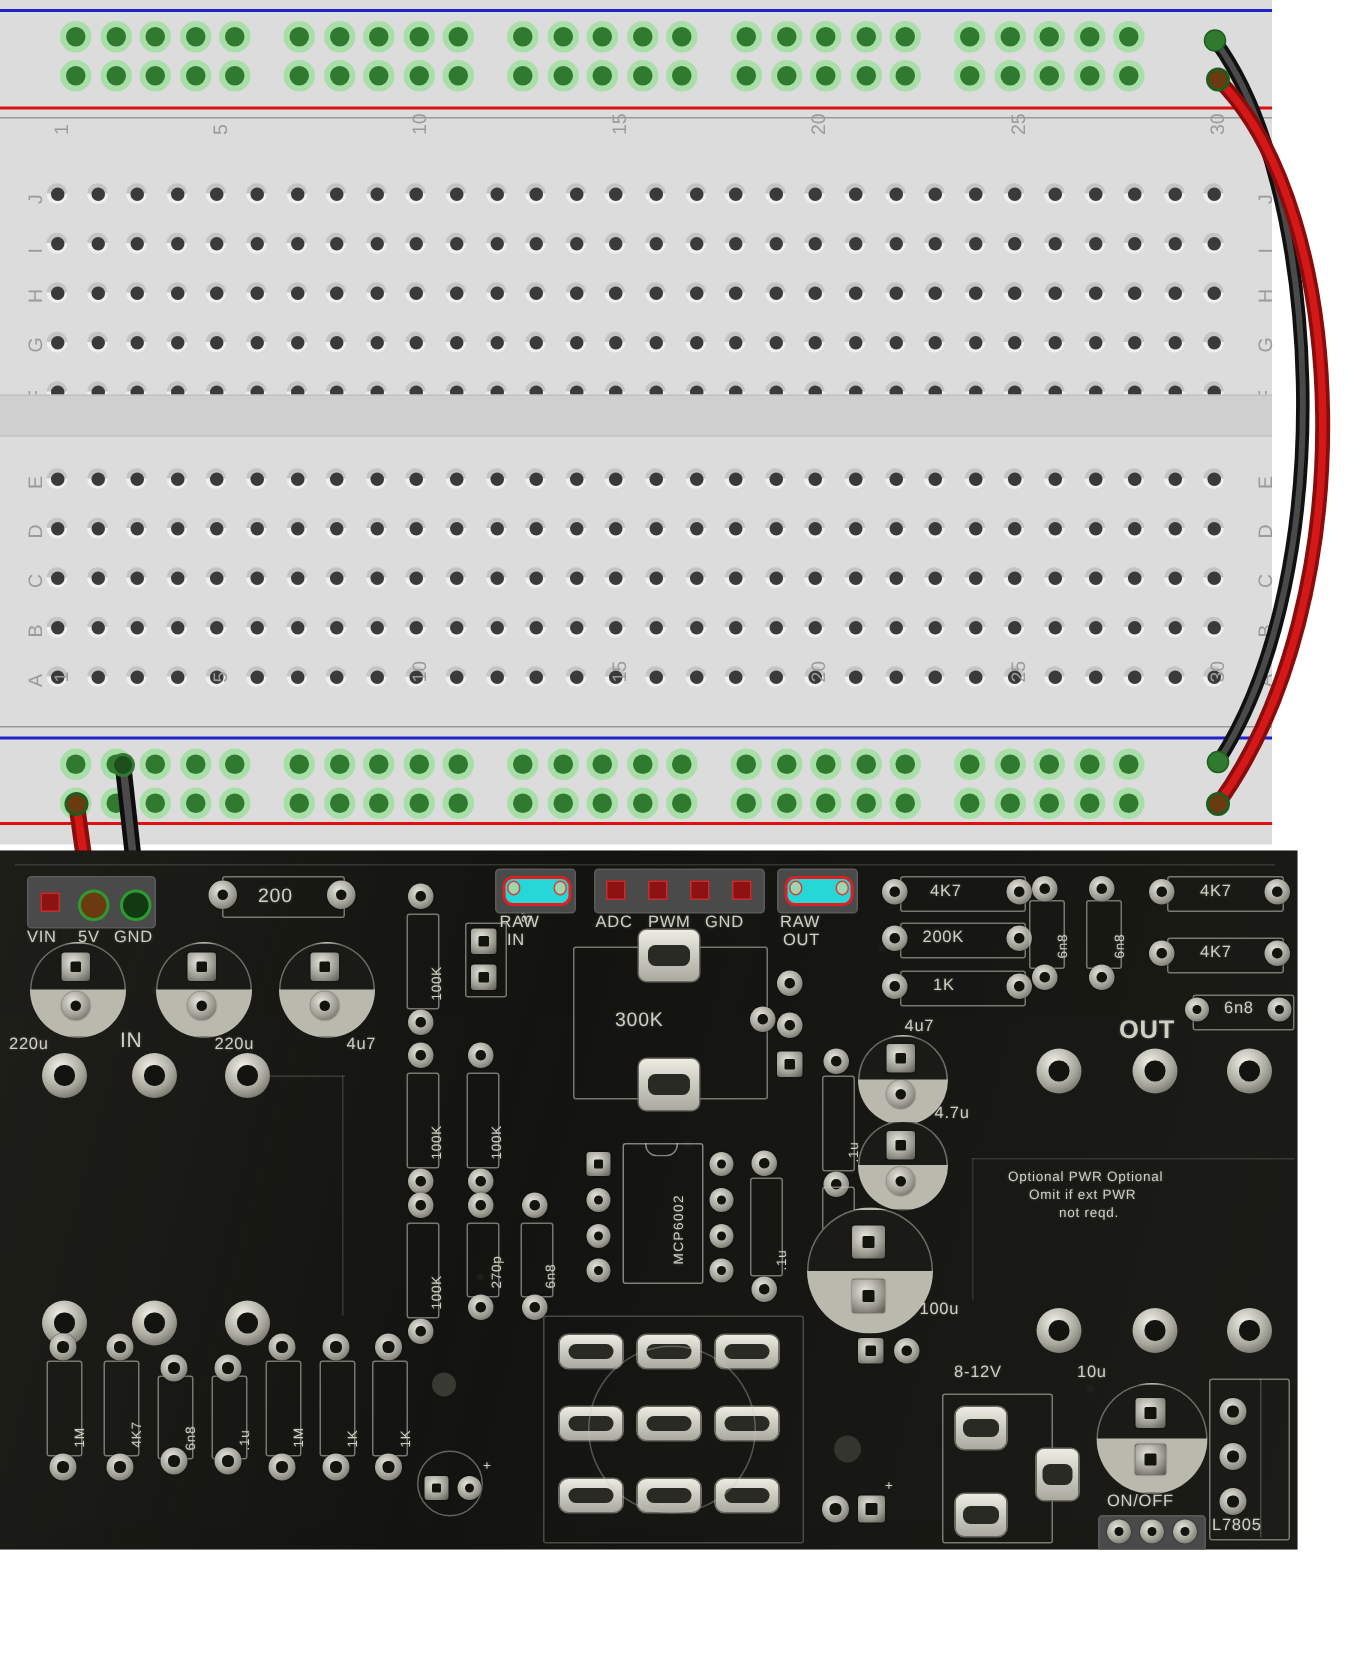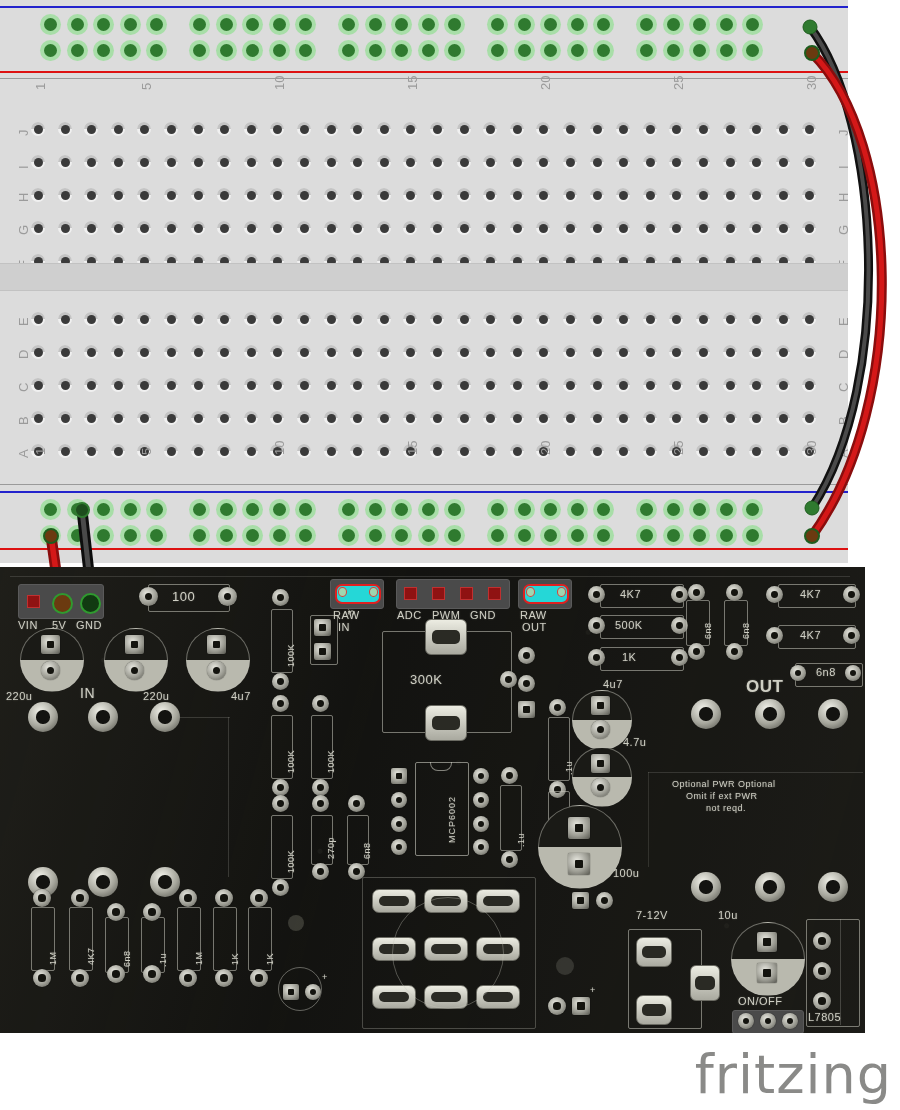--- a/index.html
+++ b/index.html
@@ -667,21 +667,21 @@
     <div style="position:absolute;left:52px;top:26px;width:17px;height:17px;border-radius:50%;background:#6b3a10;border:2px solid #2f9a2f;"></div>
     <div style="position:absolute;left:80px;top:26px;width:17px;height:17px;border-radius:50%;background:#113a11;border:2px solid #2f9a2f;"></div>
 
     <div class="silk" style="left:18px;top:52px;">VIN</div>
     <div class="silk" style="left:52px;top:52px;">5V</div>
     <div class="silk" style="left:76px;top:52px;">GND</div>
 
     <div class="silkbox" style="left:148px;top:17px;width:80px;height:26px;"></div>
     <div class="pad" style="left:139px;top:20px;width:19px;height:19px;"></div>
     <div class="pad" style="left:218px;top:20px;width:19px;height:19px;"></div>
-    <div class="silk" style="left:172px;top:22px;font-size:13px;">100</div>
+    <div class="silk" style="left:172px;top:22px;font-size:13px;">200</div>
 
     <div class="cap-circle" style="left:20px;top:61px;width:62px;height:62px;"></div>
     <div class="pad sq" style="left:41px;top:68px;width:19px;height:19px;"></div>
     <div class="pad" style="left:41px;top:94px;width:19px;height:19px;"></div>
     <div class="silk" style="left:6px;top:123px;">220u</div>
 
     <div class="cap-circle" style="left:104px;top:61px;width:62px;height:62px;"></div>
     <div class="pad sq" style="left:125px;top:68px;width:19px;height:19px;"></div>
     <div class="pad" style="left:125px;top:94px;width:19px;height:19px;"></div>
     <div class="silk" style="left:143px;top:123px;">220u</div>
@@ -804,21 +804,21 @@
     <div class="pad" style="left:596px;top:325px;width:17px;height:17px;"></div>
 
     <div class="silkbox" style="left:600px;top:17px;width:82px;height:22px;"></div>
     <div class="pad" style="left:588px;top:19px;width:17px;height:17px;"></div>
     <div class="pad" style="left:671px;top:19px;width:17px;height:17px;"></div>
     <div class="silk" style="left:620px;top:21px;">4K7</div>
 
     <div class="silkbox" style="left:600px;top:48px;width:82px;height:22px;"></div>
     <div class="pad" style="left:588px;top:50px;width:17px;height:17px;"></div>
     <div class="pad" style="left:671px;top:50px;width:17px;height:17px;"></div>
-    <div class="silk" style="left:615px;top:52px;">500K</div>
+    <div class="silk" style="left:615px;top:52px;">200K</div>
 
     <div class="silkbox" style="left:600px;top:80px;width:82px;height:22px;"></div>
     <div class="pad" style="left:588px;top:82px;width:17px;height:17px;"></div>
     <div class="pad" style="left:671px;top:82px;width:17px;height:17px;"></div>
     <div class="silk" style="left:622px;top:84px;">1K</div>
 
     <div class="silkbox" style="left:686px;top:33px;width:22px;height:44px;"></div>
     <div class="pad" style="left:688px;top:17px;width:17px;height:17px;"></div>
     <div class="silk vert sm" style="left:703px;top:72px;">6n8</div>
     <div class="pad" style="left:688px;top:76px;width:17px;height:17px;"></div>
@@ -866,21 +866,21 @@
     <div class="silkline" style="left:648px;top:205px;width:215px;height:1px;opacity:.35;"></div>
     <div class="silk sm" style="left:672px;top:212px;">Optional PWR Optional</div>
     <div class="silk sm" style="left:686px;top:224px;">Omit if ext PWR</div>
     <div class="silk sm" style="left:706px;top:236px;">not reqd.</div>
     <div class="silkline" style="left:648px;top:205px;width:1px;height:95px;opacity:.3;"></div>
 
     <div class="tht-big" style="left:691px;top:305px;width:30px;height:30px;"></div>
     <div class="tht-big" style="left:755px;top:305px;width:30px;height:30px;"></div>
     <div class="tht-big" style="left:818px;top:305px;width:30px;height:30px;"></div>
 
-    <div class="silk" style="left:636px;top:342px;">7-12V</div>
+    <div class="silk" style="left:636px;top:342px;">8-12V</div>
     <div class="silkbox" style="left:628px;top:362px;width:72px;height:98px;"></div>
     <div class="slot" style="left:636px;top:370px;width:34px;height:28px;"></div>
     <div class="slot" style="left:636px;top:428px;width:34px;height:28px;"></div>
     <div class="slot" style="left:690px;top:398px;width:28px;height:34px;border-radius:6px;"></div>
 
     <div class="silk" style="left:718px;top:342px;">10u</div>
     <div class="cap-circle" style="left:731px;top:355px;width:72px;height:72px;"></div>
     <div class="pad sq" style="left:757px;top:365px;width:20px;height:20px;"></div>
     <div class="pad sq" style="left:757px;top:396px;width:20px;height:20px;"></div>
 
@@ -949,15 +949,14 @@
     <div class="slot" style="left:424px;top:418px;width:42px;height:22px;"></div>
     <div class="slot" style="left:476px;top:418px;width:42px;height:22px;"></div>
     <div style="position:absolute;left:392px;top:330px;width:110px;height:110px;border-radius:50%;border:1px solid rgba(200,200,190,.35);"></div>
 
     <div style="position:absolute;left:556px;top:390px;width:18px;height:18px;border-radius:50%;background:#4a4a42;opacity:.6;"></div>
     <div class="pad" style="left:548px;top:430px;width:18px;height:18px;"></div>
     <div class="pad sq" style="left:572px;top:430px;width:18px;height:18px;"></div>
     <div class="silk sm" style="left:590px;top:418px;">+</div>
   </div>
 
-  <div id="fritzing-logo">fritzing</div>
 
 </div>
 
 </body></html>

